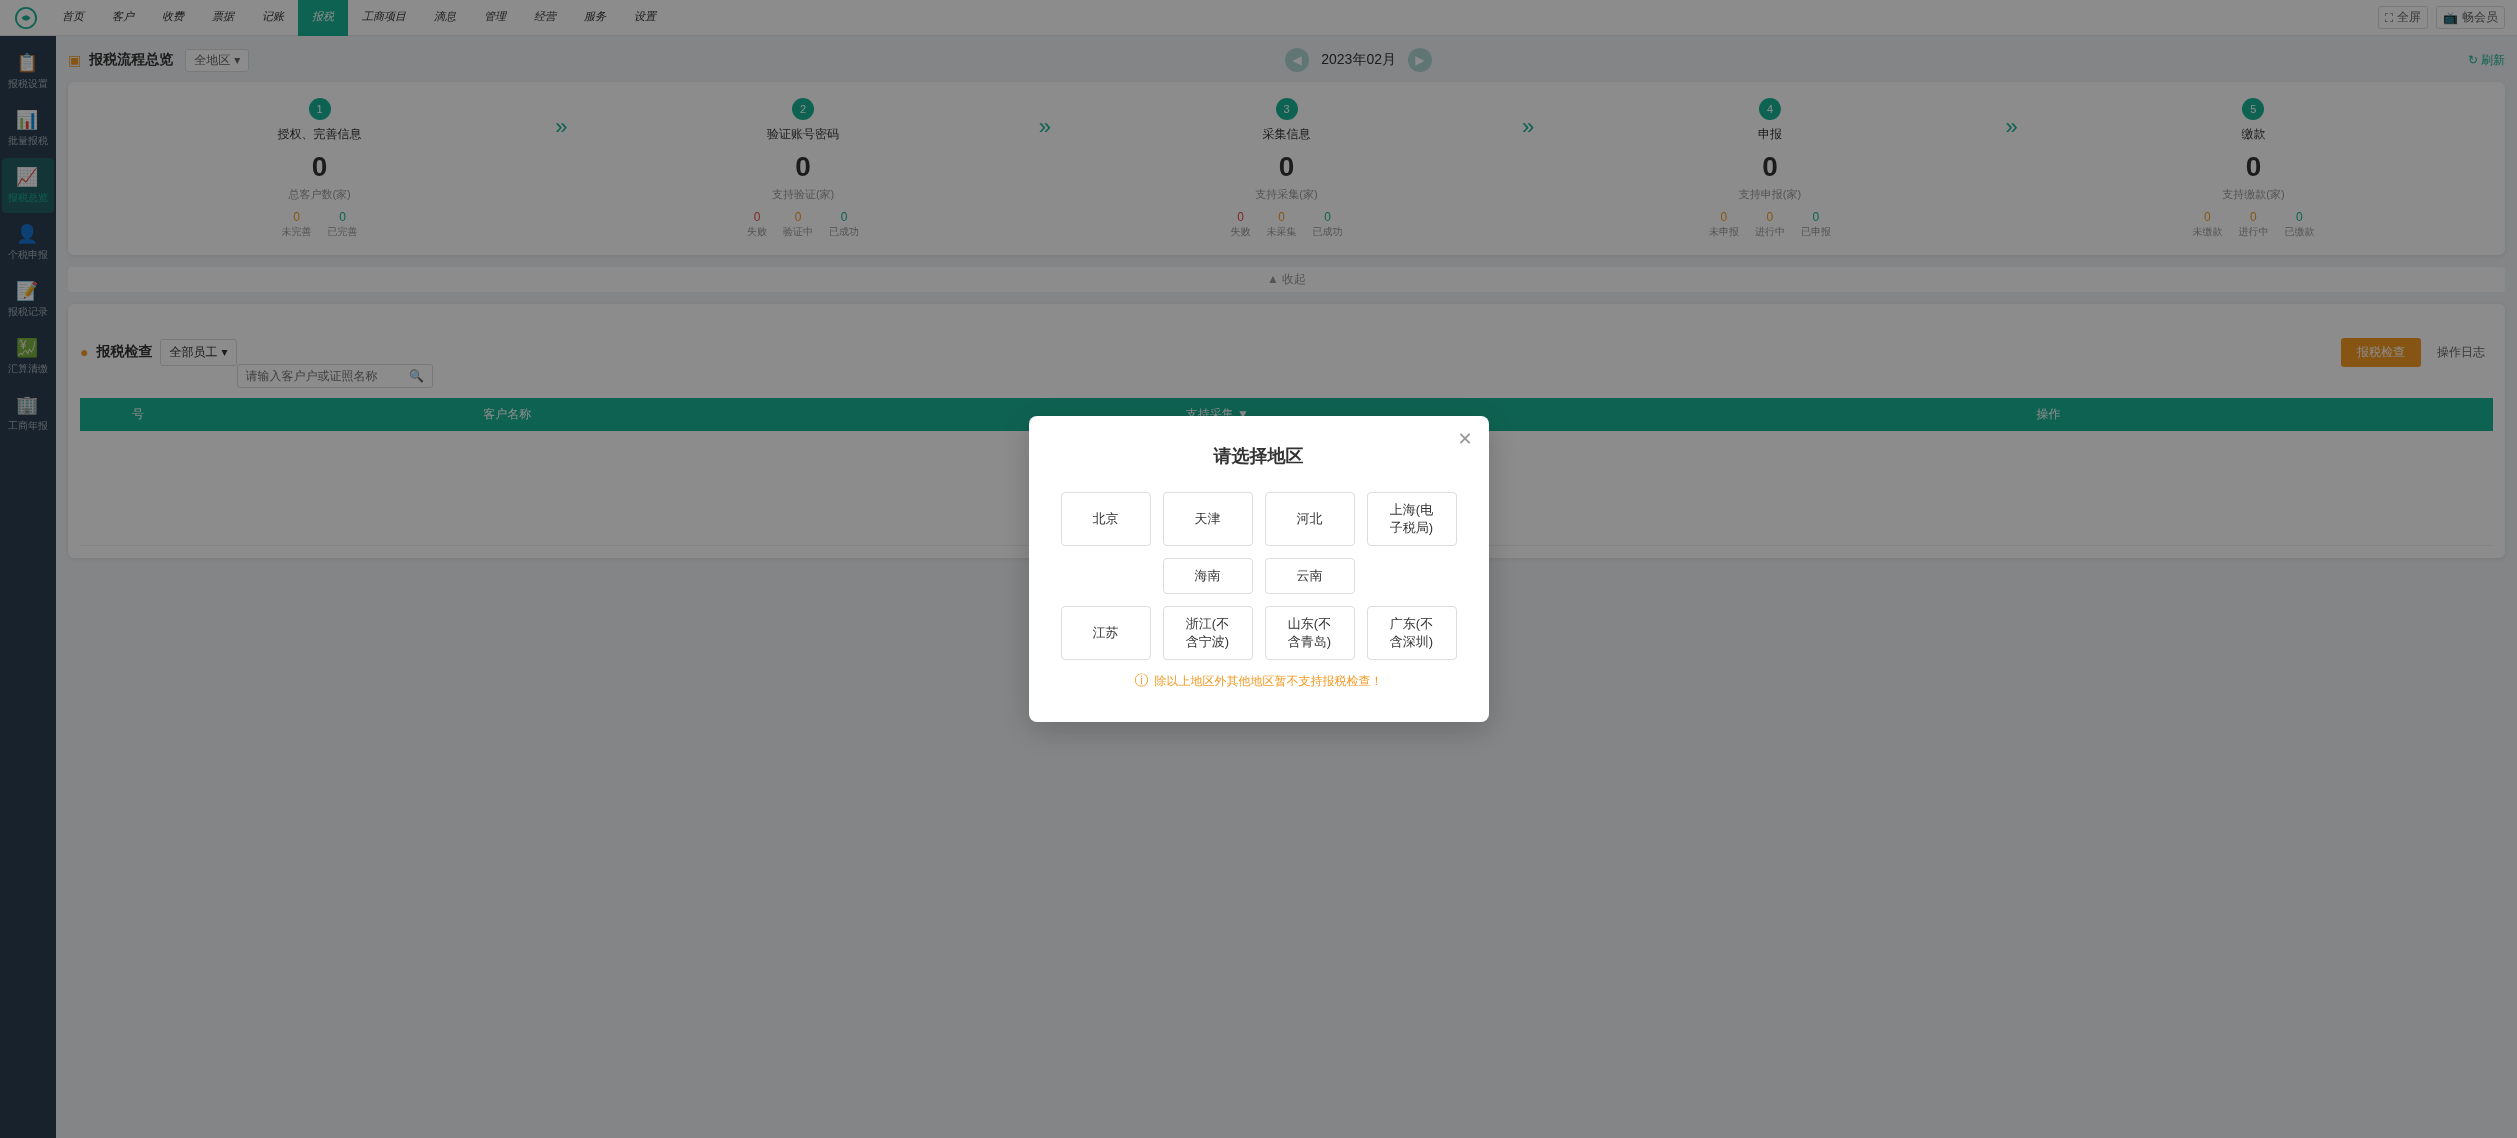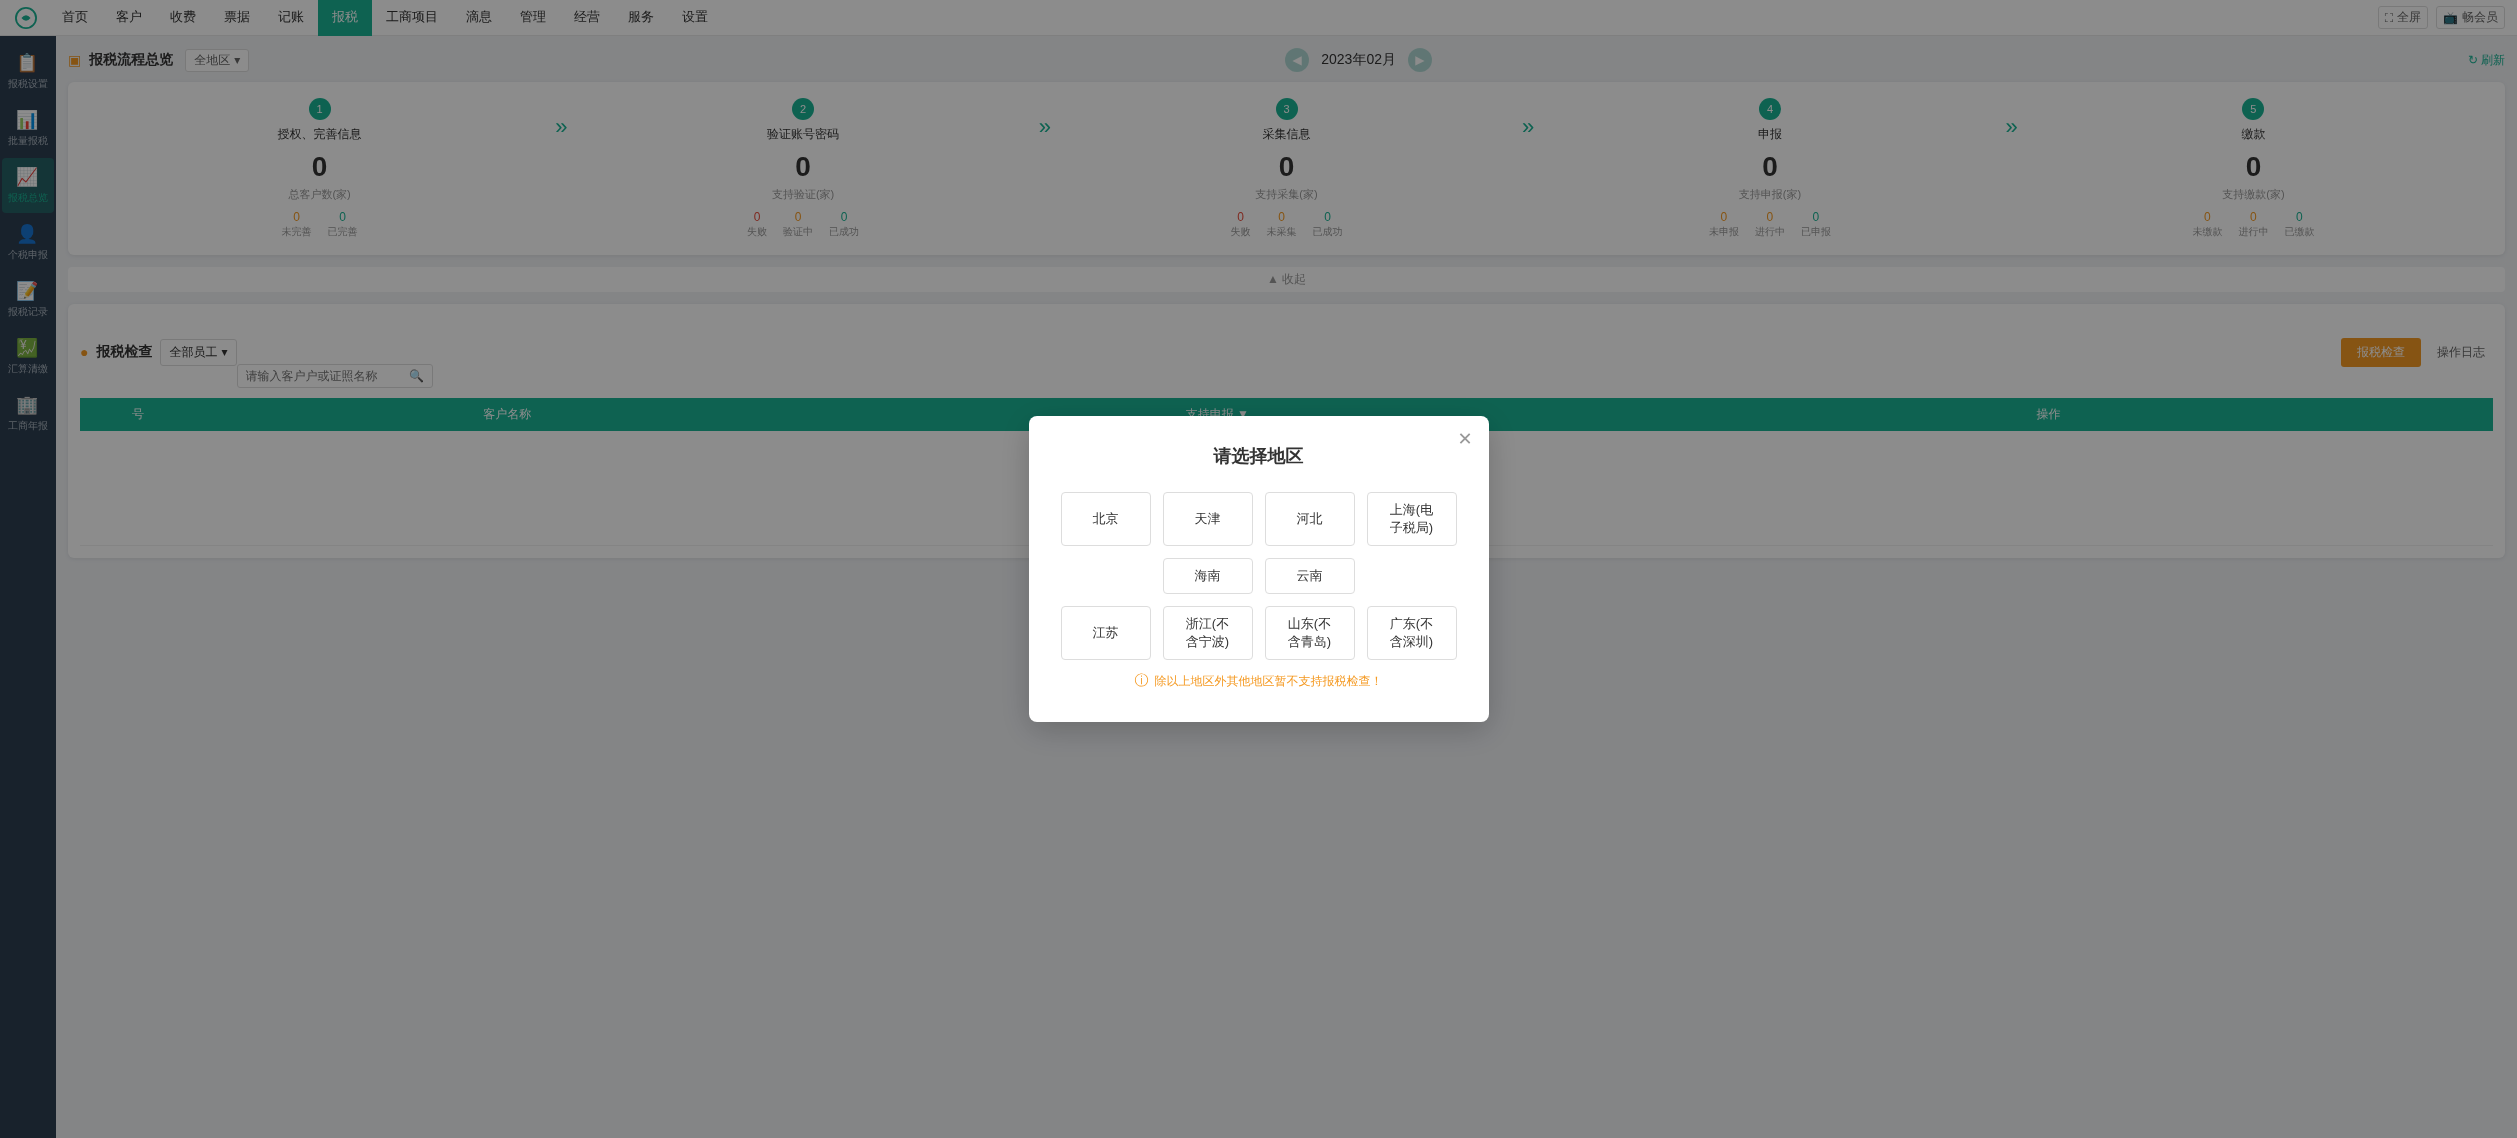--- a/index.html
+++ b/index.html
@@ -21,24 +21,25 @@
       margin-right: 8px;
       display: flex; align-items: center; justify-content: center;
     }
     .logo svg { width: 22px; height: 22px; }
     .nav-items { display: flex; gap: 0; flex: 1; }
     .nav-item {
       padding: 0 14px;
       height: 36px;
       display: flex; align-items: center;
       cursor: pointer;
-      font-size: 13px;
+      font-size: 11px;
       color: #333;
       border-bottom: 2px solid transparent;
       white-space: nowrap;
+      font-style: italic;
     }
     .nav-item.active { background: #1ab394; color: #fff; border-bottom-color: #1ab394; }
     .nav-right {
       display: flex; align-items: center; gap: 8px; margin-left: auto;
     }
     .nav-right-btn {
       display: flex; align-items: center; gap: 4px; font-size: 12px; color: #666; cursor: pointer;
       padding: 2px 6px; border: 1px solid #ddd; border-radius: 3px; background: #fff;
     }
 
@@ -426,21 +427,21 @@
         <button class="check-btn">报税检查</button>
         <span class="log-btn">操作日志</span>
       </div>
       <table class="check-table">
         <thead>
           <tr>
 
           <th></th>
               <th>号</th>
               <th>客户名称</th>
-              <th>支持申报 ▼</th>
+              <th>支持采集 ▼</th>
               <th>操作</th>
             </tr>
         </thead>
         <tbody>
           <tr>
             <td colspan="5">
               <div class="empty-state">
                 <span>若您想使用</span>
                 <span>请先选择地区，进行【报税检查】</span>
               </div>

